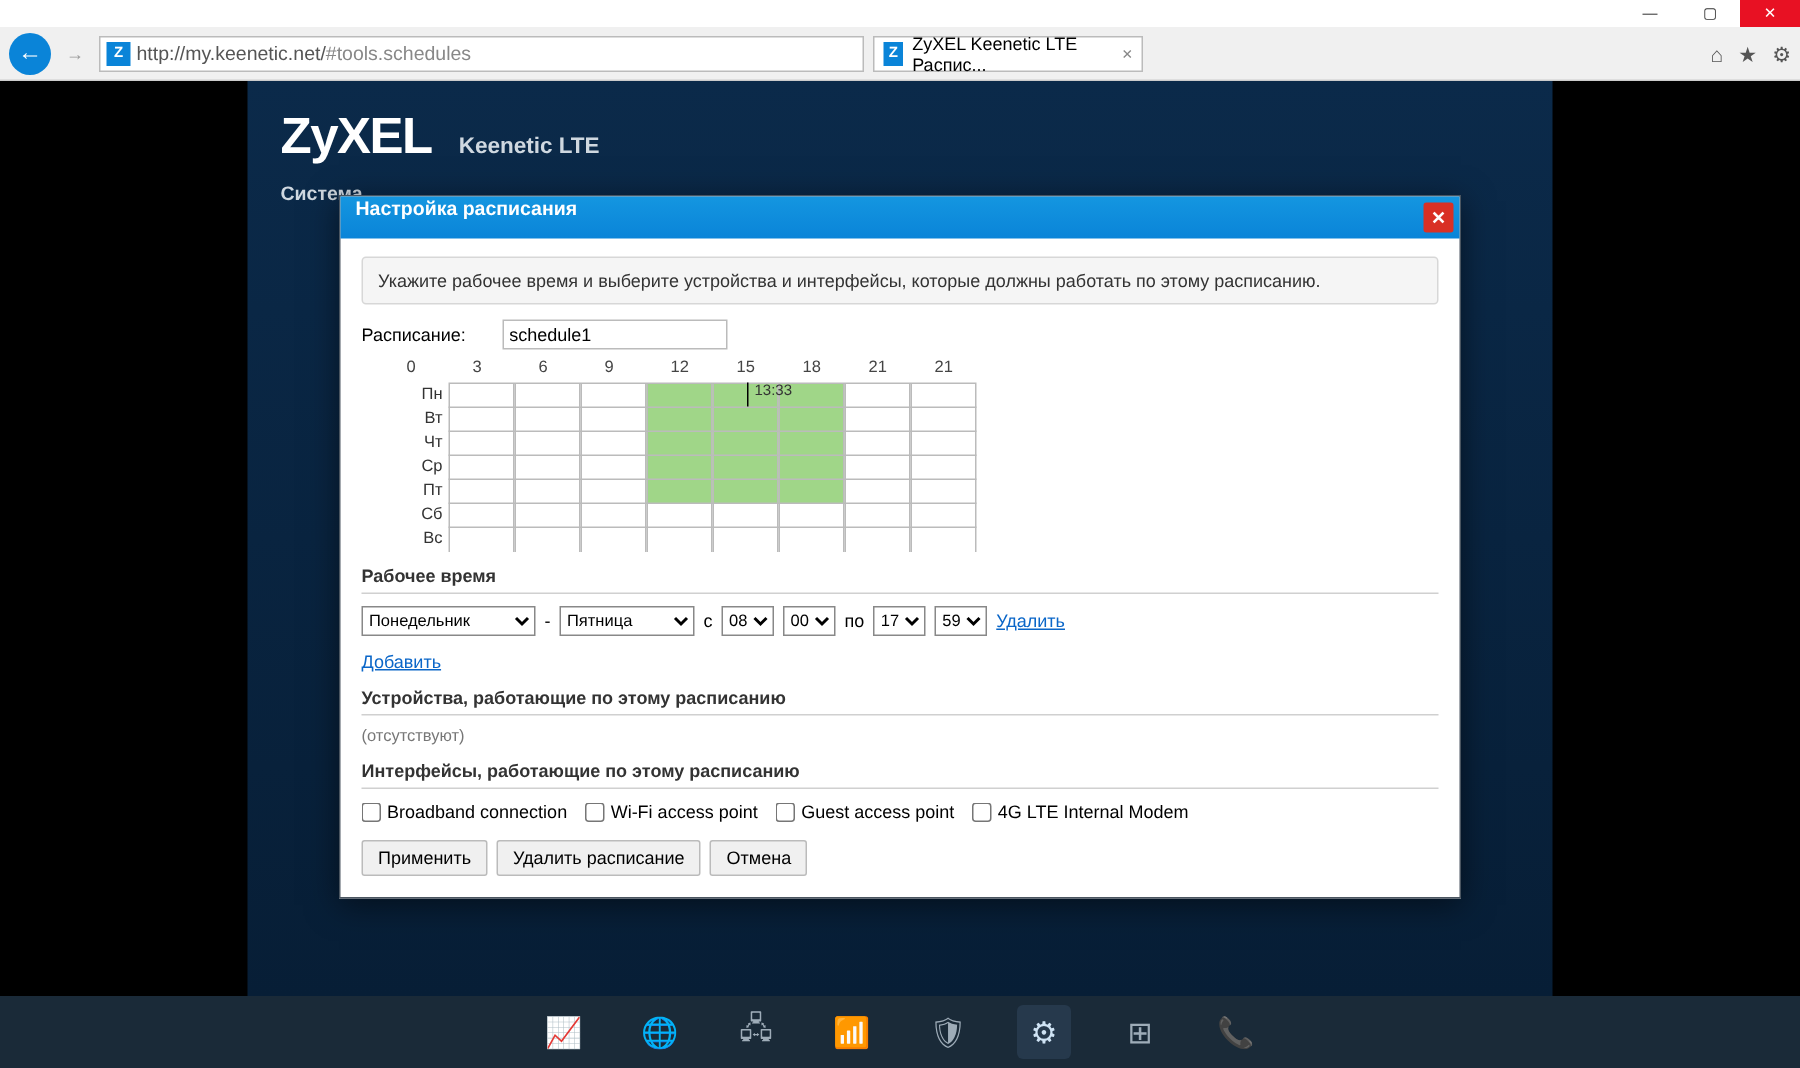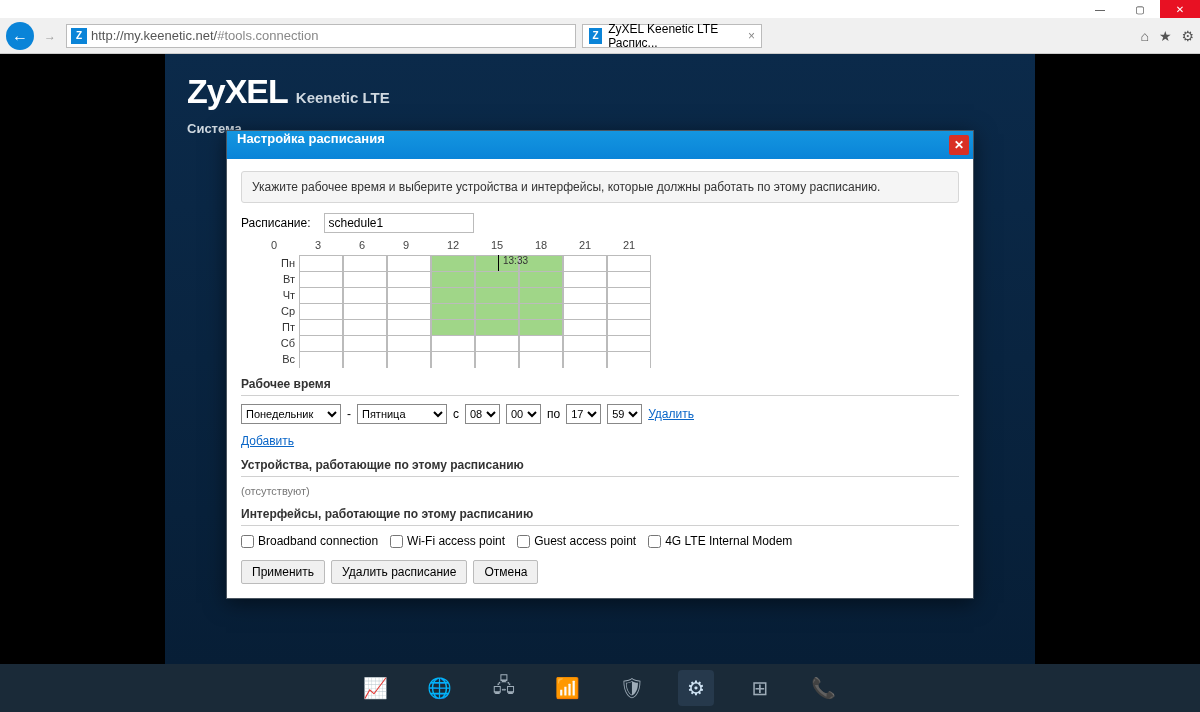--- a/index.html
+++ b/index.html
@@ -18,21 +18,21 @@
 .url-icon { width: 16px; height: 16px; background: #0a84d8; color: #fff; font-size: 10px; font-weight: bold; display: flex; align-items: center; justify-content: center; }
 .url-text { font-size: 13px; color: #555; }
 .url-text .path { color: #888; }
 .browser-tab { height: 24px; background: #fff; border: 1px solid #bbb; display: flex; align-items: center; padding: 0 6px; gap: 6px; font-size: 12px; max-width: 180px; }
 .tab-close { color: #888; cursor: pointer; }
 .browser-icons { margin-left: auto; display: flex; gap: 10px; color: #555; font-size: 14px; }
 
 
 .page-bg { position: absolute; top: 54px; left: 0; right: 0; bottom: 48px; background: #000; display: flex; justify-content: center; }
 .router-page { width: 870px; background: linear-gradient(#0b2a4a, #071e36); padding: 18px 0 0 0; position: relative; }
-.brand-row { display: flex; align-items: baseline; gap: 8px; padding: 0 22px 10px; }
+.brand-row { display: flex; align-items: baseline; gap: 18px; padding: 0 22px 10px; }
 .brand-logo { font-size: 34px; font-weight: bold; color: #fff; letter-spacing: -1px; }
 .brand-model { color: #cfd8e0; font-size: 15px; font-weight: bold; }
 .sys-label { color: #cfd8e0; font-size: 13px; font-weight: bold; padding: 0 22px 6px; }
 
 
 .bg-card { position: absolute; top: 160px; left: 178px; right: 178px; height: 260px; background: #fff; border: 1px solid #ccc; border-radius: 2px; }
 .bg-tab { position: absolute; top: -24px; left: 0; background: #f0f0f0; border: 1px solid #ccc; border-bottom: none; padding: 4px 10px; font-size: 12px; }
 .bg-red-line { position: absolute; top: 2px; left: 6px; right: 6px; height: 2px; background: #c8202b; }
 .bg-title { position: absolute; top: 16px; left: 14px; font-weight: bold; font-size: 14px; }
 .bg-inner { position: absolute; top: 44px; left: 14px; width: 40px; height: 200px; background: #fff; border: 1px solid #e4e4e4; }
@@ -41,21 +41,21 @@
 .bg-row2 { position: absolute; top: 148px; left: 16px; font-size: 11px; color: #555; }
 
 
 .modal { position: absolute; top: 130px; left: 226px; width: 748px; background: #fff; border: 1px solid #4a5560; box-shadow: 0 4px 20px rgba(0,0,0,.5); }
 .modal-title { height: 28px; background: linear-gradient(#1496e0, #0a84d8); color: #fff; font-weight: bold; font-size: 13px; display: flex; padding: 0 10px; position: relative; }
 .modal-close { position: absolute; right: 4px; top: 4px; width: 20px; height: 20px; background: #d93025; color: #fff; display: flex; align-items: center; justify-content: center; font-size: 12px; cursor: pointer; border-radius: 2px; }
 .modal-body { padding: 12px 14px 14px; }
 
 .instruction-box { border: 1px solid #d7d7d7; background: #f5f5f5; border-radius: 3px; padding: 8px 10px; font-size: 12px; color: #333; margin-bottom: 10px; }
 
-.field-row { display: flex; align-items: center; gap: 13px; font-size: 12px; margin-bottom: 6px; }
+.field-row { display: flex; align-items: center; gap: 24px; font-size: 12px; margin-bottom: 6px; }
 .field-row input[type=text] { height: 20px; border: 1px solid #bbb; padding: 0 4px; font-size: 12px; }
 .hour-labels { display: flex; margin-left: 30px; height: 16px; }
 .hour-labels span { width: 44px; text-align: left; font-size: 11px; color: #444; }
 .grid-rows { }
 .grid-row { display: flex; align-items: center; height: 16px; }
 .day-label { width: 26px; font-size: 11px; color: #333; text-align: right; padding-right: 4px; }
 .cells { display: flex; border-top: 1px solid #bbb; }
 .grid-row:last-child .cells { border-bottom: 1px solid #bbb; }
 .cell { width: 44px; height: 16px; border-right: 1px solid #bbb; border-left: 1px solid #bbb; }
 .cell.fill { background: #a0d688; }
@@ -88,21 +88,21 @@
   <div class="win-btn">—</div>
   <div class="win-btn">▢</div>
   <div class="win-btn close">✕</div>
 </div>
 
 <div class="browser-bar">
   <div class="nav-back">←</div>
   <div class="nav-fwd">→</div>
   <div class="url-bar">
     <div class="url-icon">Z</div>
-    <span class="url-text"><span>http://my.keenetic.net/</span><span class="path">#tools.connection</span></span>
+    <span class="url-text"><span>http://my.keenetic.net/</span><span class="path">#tools.schedules</span></span>
   </div>
   <div class="browser-tab">
     <div class="url-icon">Z</div>
     <span>ZyXEL Keenetic LTE Распис...</span>
     <span class="tab-close">×</span>
   </div>
   <div class="browser-icons">
     <span>⌂</span>
     <span>★</span>
     <span>⚙</span>
@@ -246,21 +246,21 @@
             <div class="cell"></div>
           </div>
         </div>
       <div class="marker-line" style="left:225px; top:0; height:16px;"></div>
       <div class="time-marker" style="left:230px; top:0;">13:33</div>
     </div>
 
     <div class="section-hdr">Рабочее время</div>
 
     <div class="time-range">
-      <select style="width:100px"><option>Понедельник</option></select>
+      <select style="width:116px"><option>Понедельник</option></select>
       <span>-</span>
       <select style="width:90px"><option>Пятница</option></select>
       <span>с</span>
       <select><option>08</option></select>
       <select><option>00</option></select>
       <span>по</span>
       <select><option>17</option></select>
       <select><option>59</option></select>
       <span class="link">Удалить</span>
     </div>

